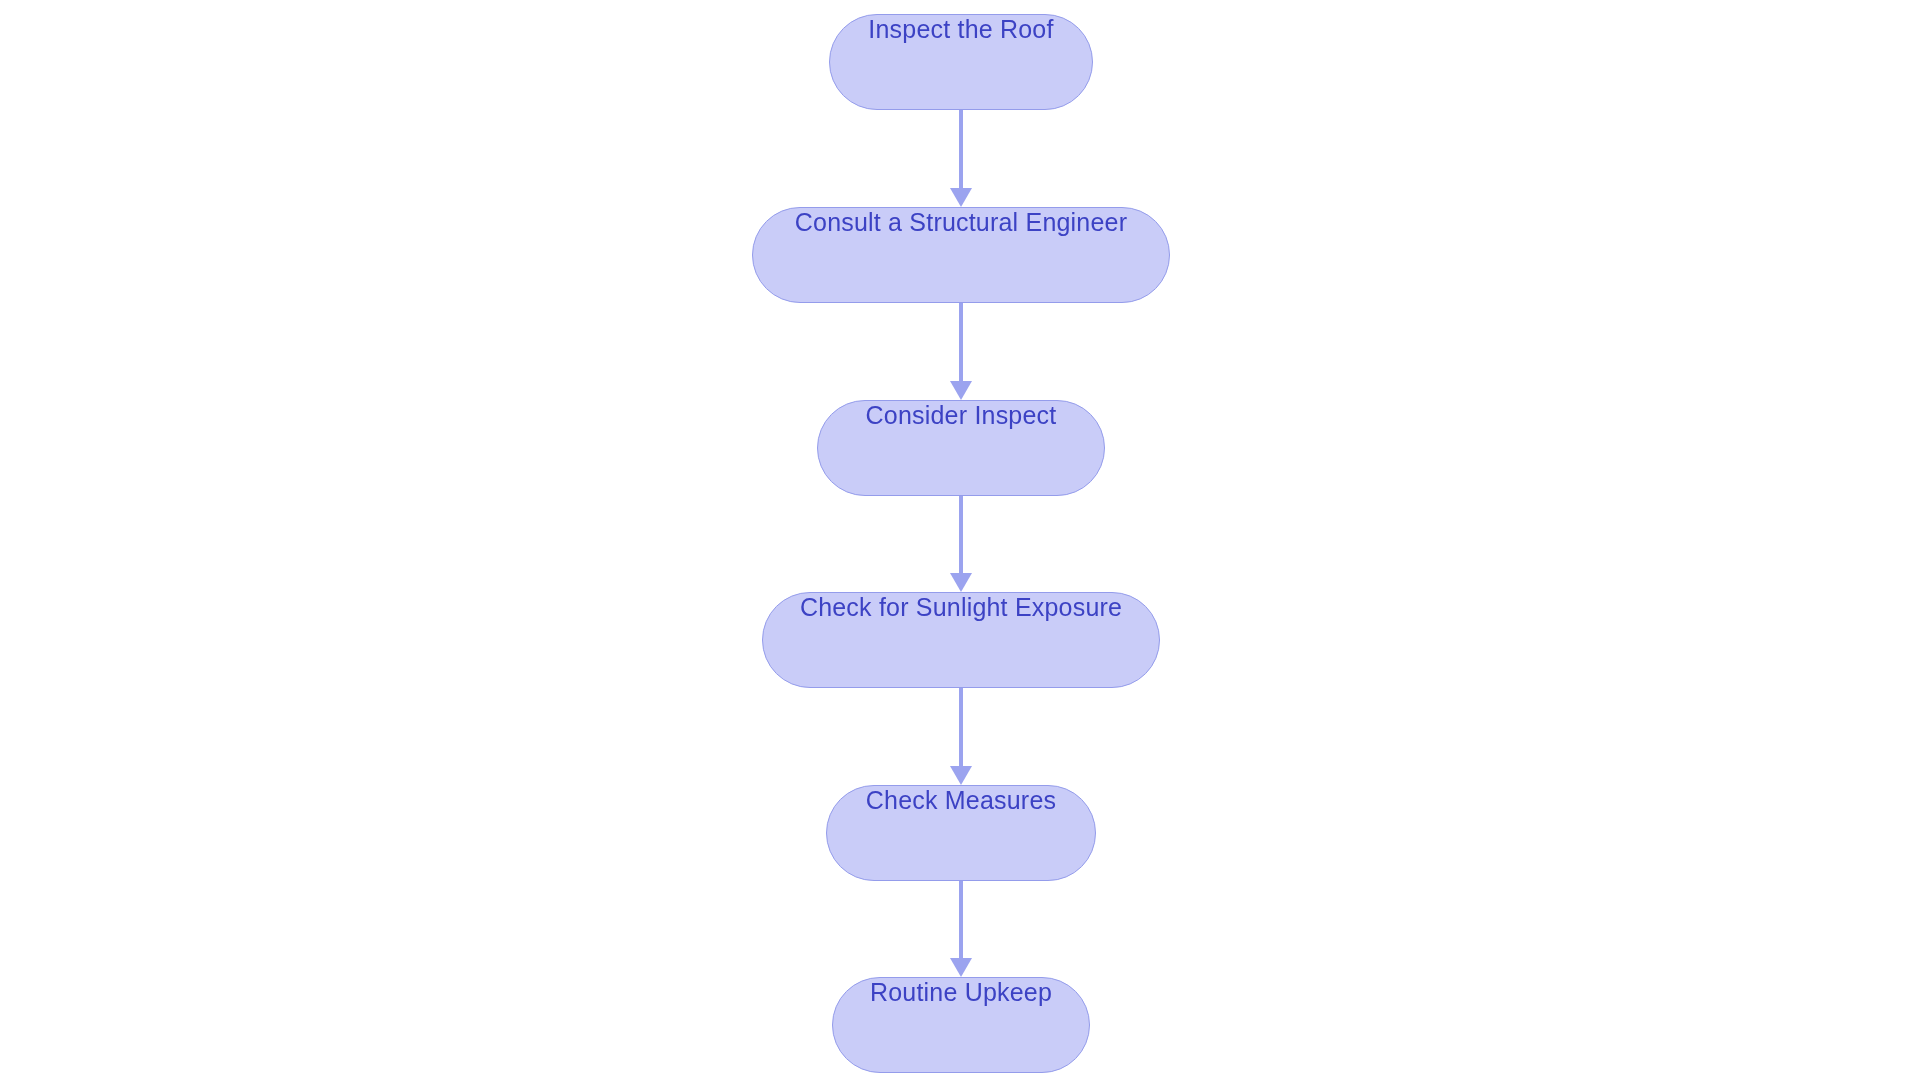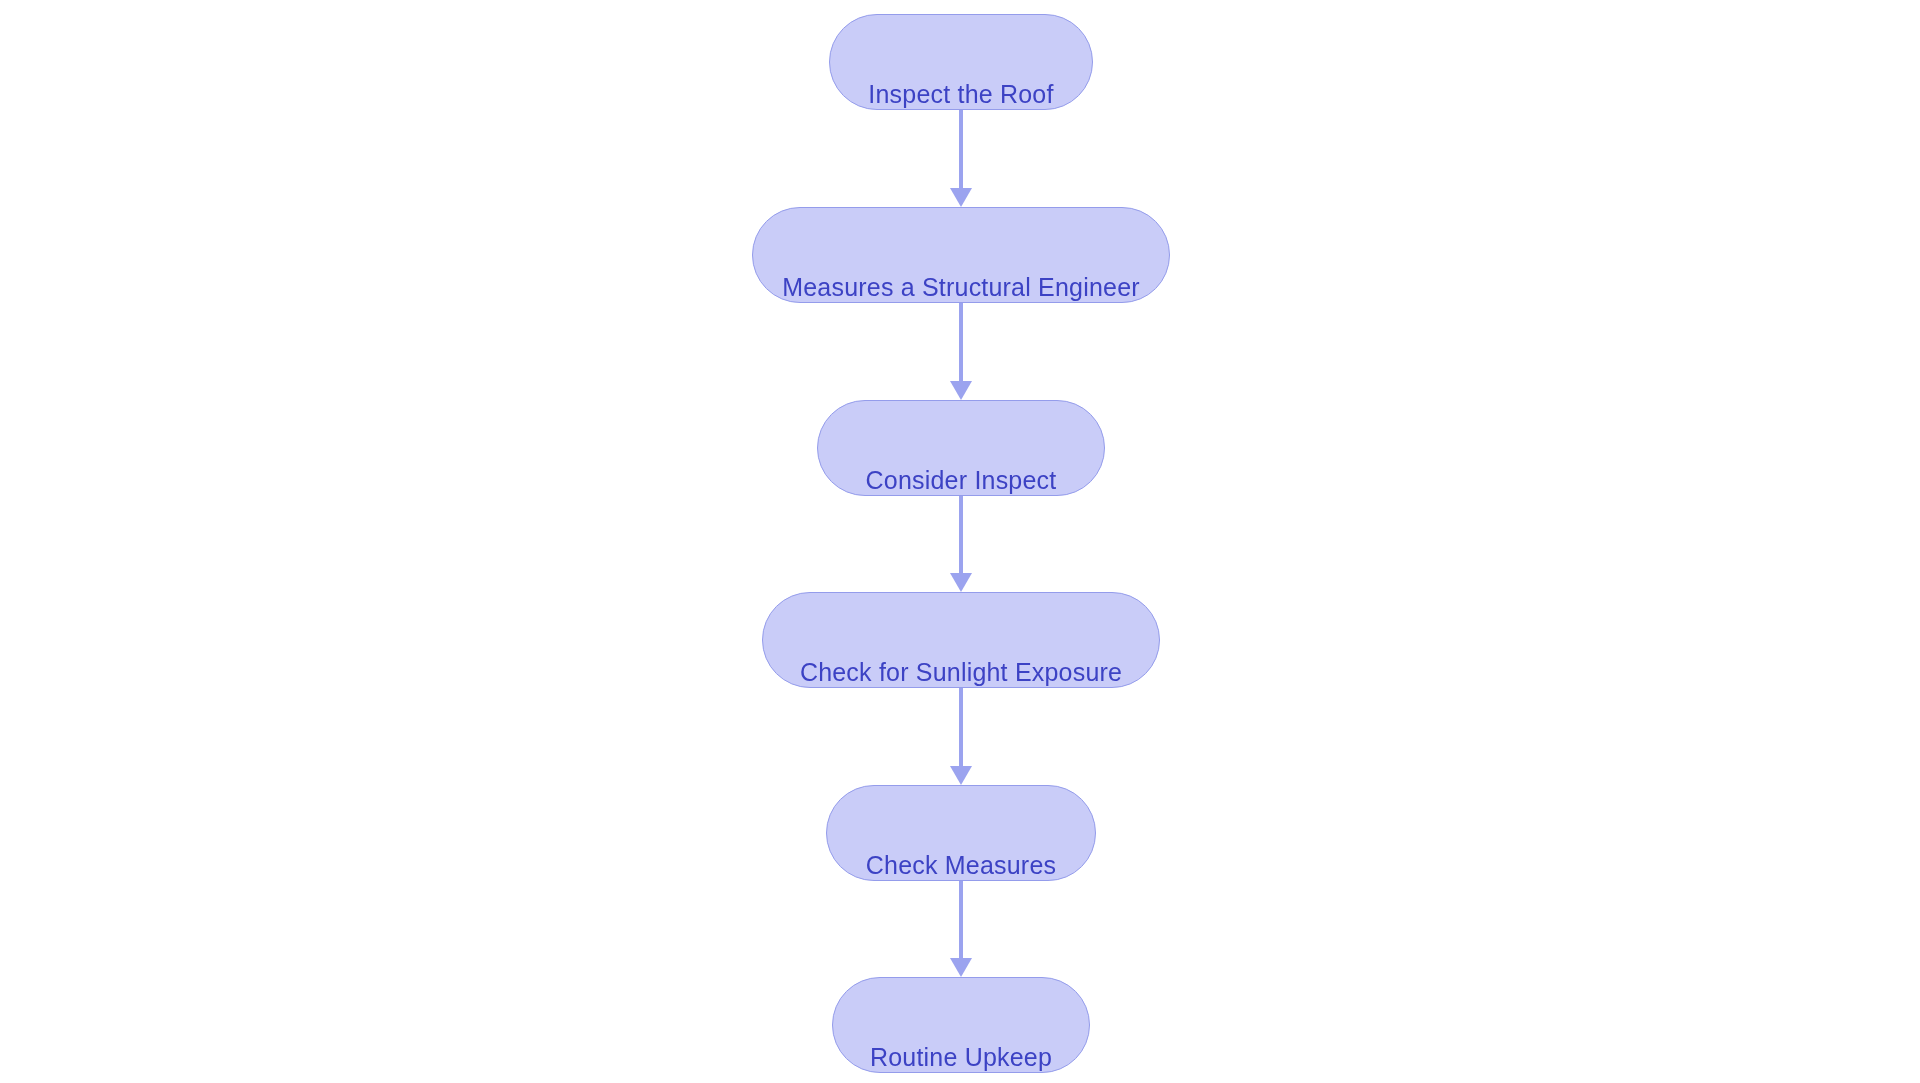--- a/index.html
+++ b/index.html
@@ -25,21 +25,21 @@
   .node {
     position: absolute;
     left: 961px;
     transform: translateX(-50%);
     height: 96px;
     box-sizing: border-box;
     border-radius: 48px;
     background: var(--node-fill);
     border: 1.6px solid var(--node-border);
     display: flex;
-    align-items: flex-end;
+    align-items: flex-start;
     justify-content: center;
     white-space: nowrap;
     font-size: 25px;
     letter-spacing: 0.2px;
     color: var(--node-text);
   }
   .n1 { top: 14px;  width: 264px; }
   .n2 { top: 207px; width: 418px; }
   .n3 { top: 400px; width: 288px; }
   .n4 { top: 592px; width: 398px; }
@@ -80,21 +80,21 @@
   <div class="node n1">
     <span>Inspect the Roof</span>
   </div>
 
   <div class="arrow a1">
     <div class="shaft"></div>
     <div class="head"></div>
   </div>
 
   <div class="node n2">
-    <span>Measures a Structural Engineer</span>
+    <span>Consult a Structural Engineer</span>
   </div>
 
   <div class="arrow a2">
     <div class="shaft"></div>
     <div class="head"></div>
   </div>
 
   <div class="node n3">
     <span>Consider Inspect</span>
   </div>

